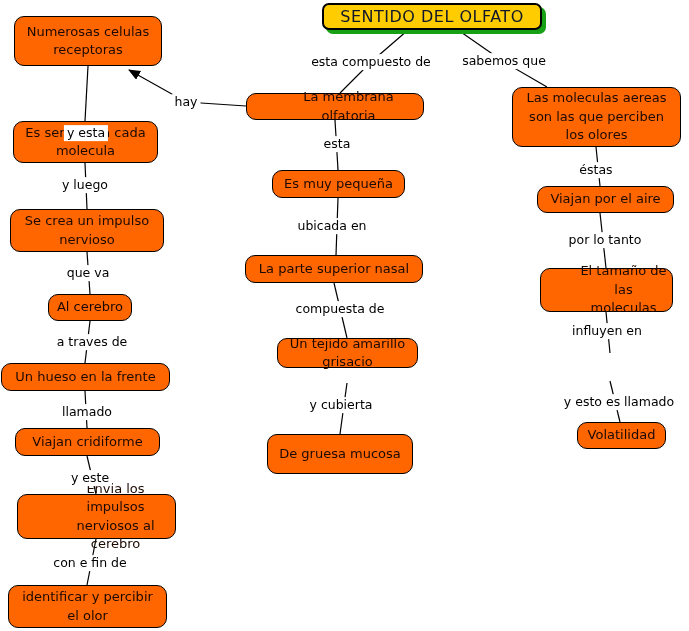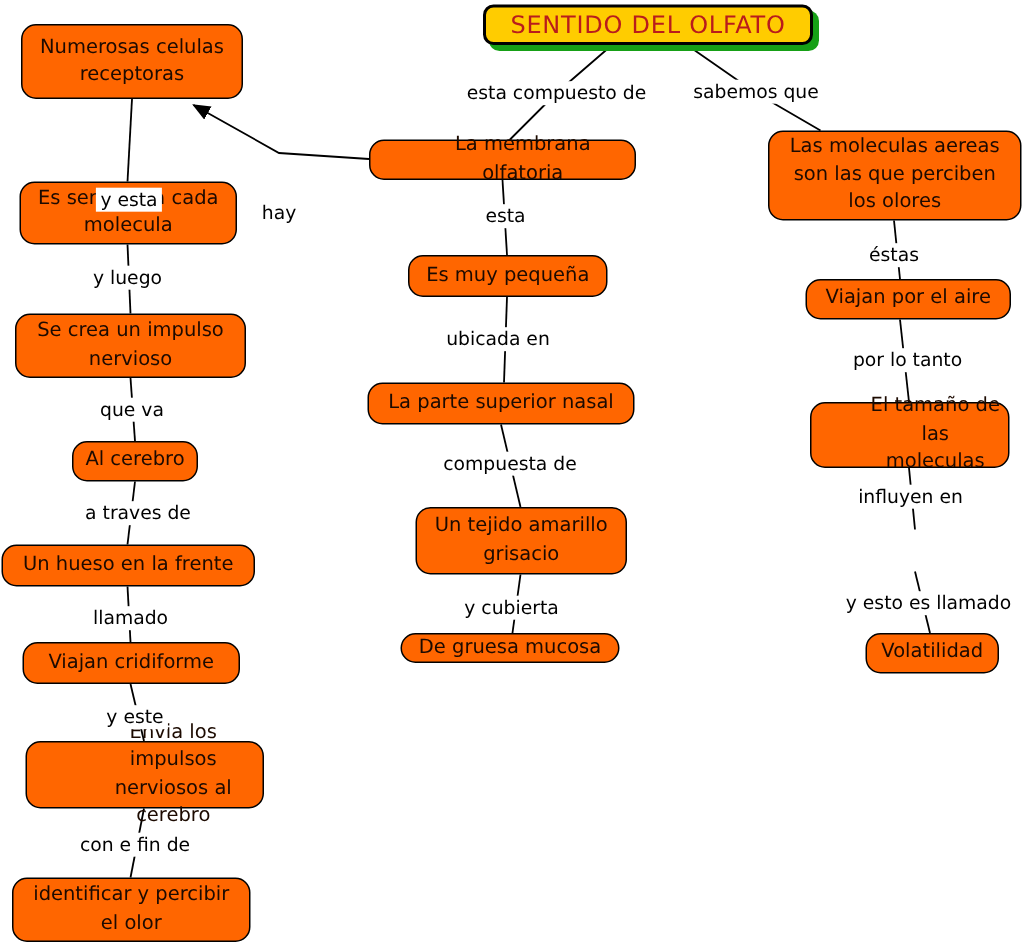--- a/index.html
+++ b/index.html
@@ -52,21 +52,21 @@
     width: 220px; height: 27px;
     z-index: 2;
     display: flex;
     align-items: center;
     justify-content: center;
     background: var(--title-fill, #ffcc00);
     border: 2px solid var(--node-border, #000);
     border-radius: 7px;
     box-shadow: 4px 4px 0 0 var(--title-shadow, #16a016);
     font-size: 16px;
-    color: #b91c1c;
+    color: #0f172a;
     box-sizing: border-box;
     letter-spacing: 0.5px;
   }
 </style>
 </head>
 <body>
 
 <div id="map">
   <svg id="edges" width="689" height="631" viewBox="0 0 689 631">
     <defs>
@@ -104,33 +104,33 @@
     <div class="node" style="left: 48px; top: 294px; width: 84px; height: 27px;">Al cerebro</div>
     <div class="node" style="left: 1px; top: 363px; width: 169px; height: 28px;">Un hueso en la frente</div>
     <div class="node" style="left: 15px; top: 428px; width: 145px; height: 28px;">Viajan cridiforme</div>
     <div class="node" style="left: 17px; top: 494px; width: 159px; height: 45px; padding-left: 40px;">Envia los impulsos
 nerviosos al cerebro</div>
     <div class="node" style="left: 8px; top: 585px; width: 159px; height: 43px;">identificar y percibir
 el olor</div>
     <div class="node" style="left: 246px; top: 93px; width: 178px; height: 27px; padding-left: 29px;">La membrana olfatoria</div>
     <div class="node" style="left: 272px; top: 170px; width: 133px; height: 28px;">Es muy pequeña</div>
     <div class="node" style="left: 245px; top: 255px; width: 178px; height: 28px;">La parte superior nasal</div>
-    <div class="node" style="left: 277px; top: 338px; width: 141px; height: 45px;">Un tejido amarillo
+    <div class="node" style="left: 277px; top: 338px; width: 141px; height: 30px;">Un tejido amarillo
 grisacio</div>
-    <div class="node" style="left: 267px; top: 422px; width: 146px; height: 20px;">De gruesa mucosa</div>
+    <div class="node" style="left: 267px; top: 434px; width: 146px; height: 40px;">De gruesa mucosa</div>
     <div class="node" style="left: 512px; top: 87px; width: 169px; height: 60px;">Las moleculas aereas
 son las que perciben
 los olores</div>
     <div class="node" style="left: 537px; top: 186px; width: 137px; height: 27px;">Viajan por el aire</div>
     <div class="node" style="left: 540px; top: 268px; width: 133px; height: 44px; padding-left: 36px;">El tamaño de las
 moleculas</div>
     <div class="node" style="left: 577px; top: 422px; width: 89px; height: 27px;">Volatilidad</div>
     <div class="link-label" style="left: 371px; top: 62px;">esta compuesto de</div>
     <div class="link-label" style="left: 504px; top: 61px;">sabemos que</div>
-    <div class="link-label" style="left: 186px; top: 102px; margin-top: 40px;">hay</div>
+    <div class="link-label" style="left: 186px; top: 102px;">hay</div>
     <div class="link-label" style="left: 86px; top: 93px; margin-top: 40px;">y esta</div>
     <div class="link-label" style="left: 85px; top: 185px;">y luego</div>
     <div class="link-label" style="left: 88px; top: 273px;">que va</div>
     <div class="link-label" style="left: 92px; top: 342px;">a traves de</div>
     <div class="link-label" style="left: 87px; top: 412px;">llamado</div>
     <div class="link-label" style="left: 90px; top: 478px;">y este</div>
     <div class="link-label" style="left: 90px; top: 563px;">con e fin de</div>
     <div class="link-label" style="left: 337px; top: 144px;">esta</div>
     <div class="link-label" style="left: 332px; top: 226px;">ubicada en</div>
     <div class="link-label" style="left: 340px; top: 309px;">compuesta de</div>

